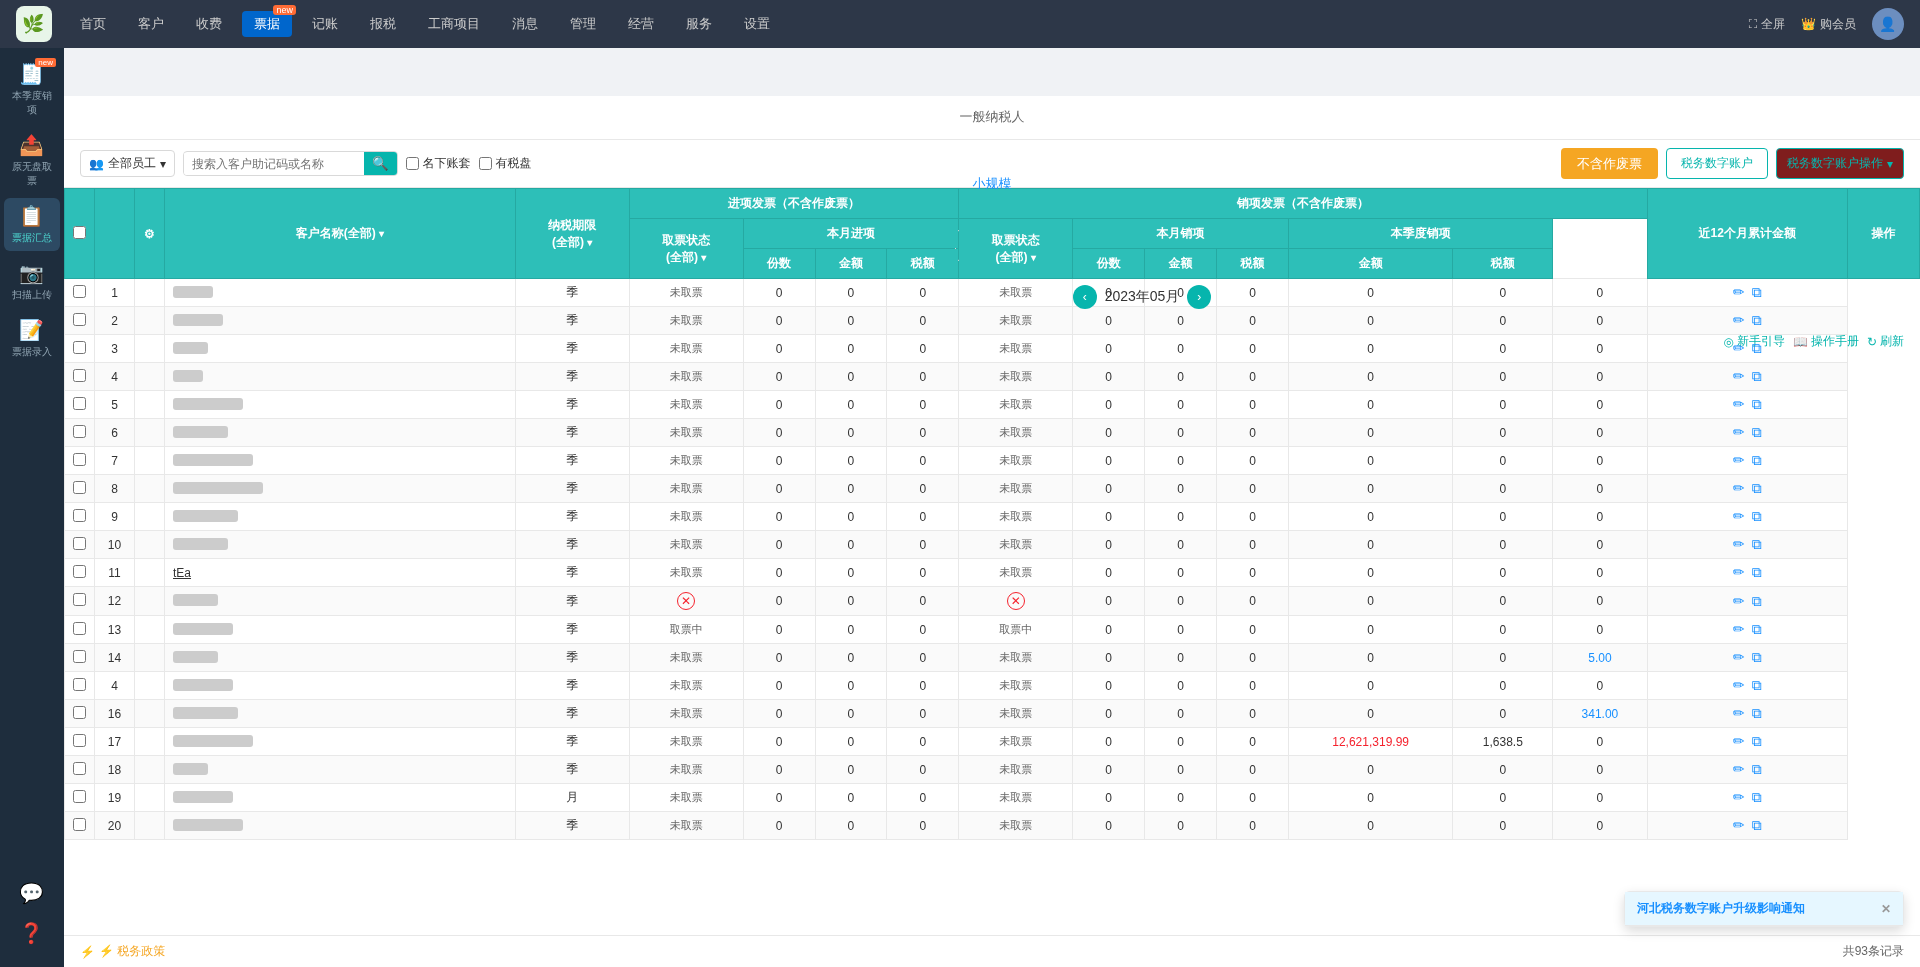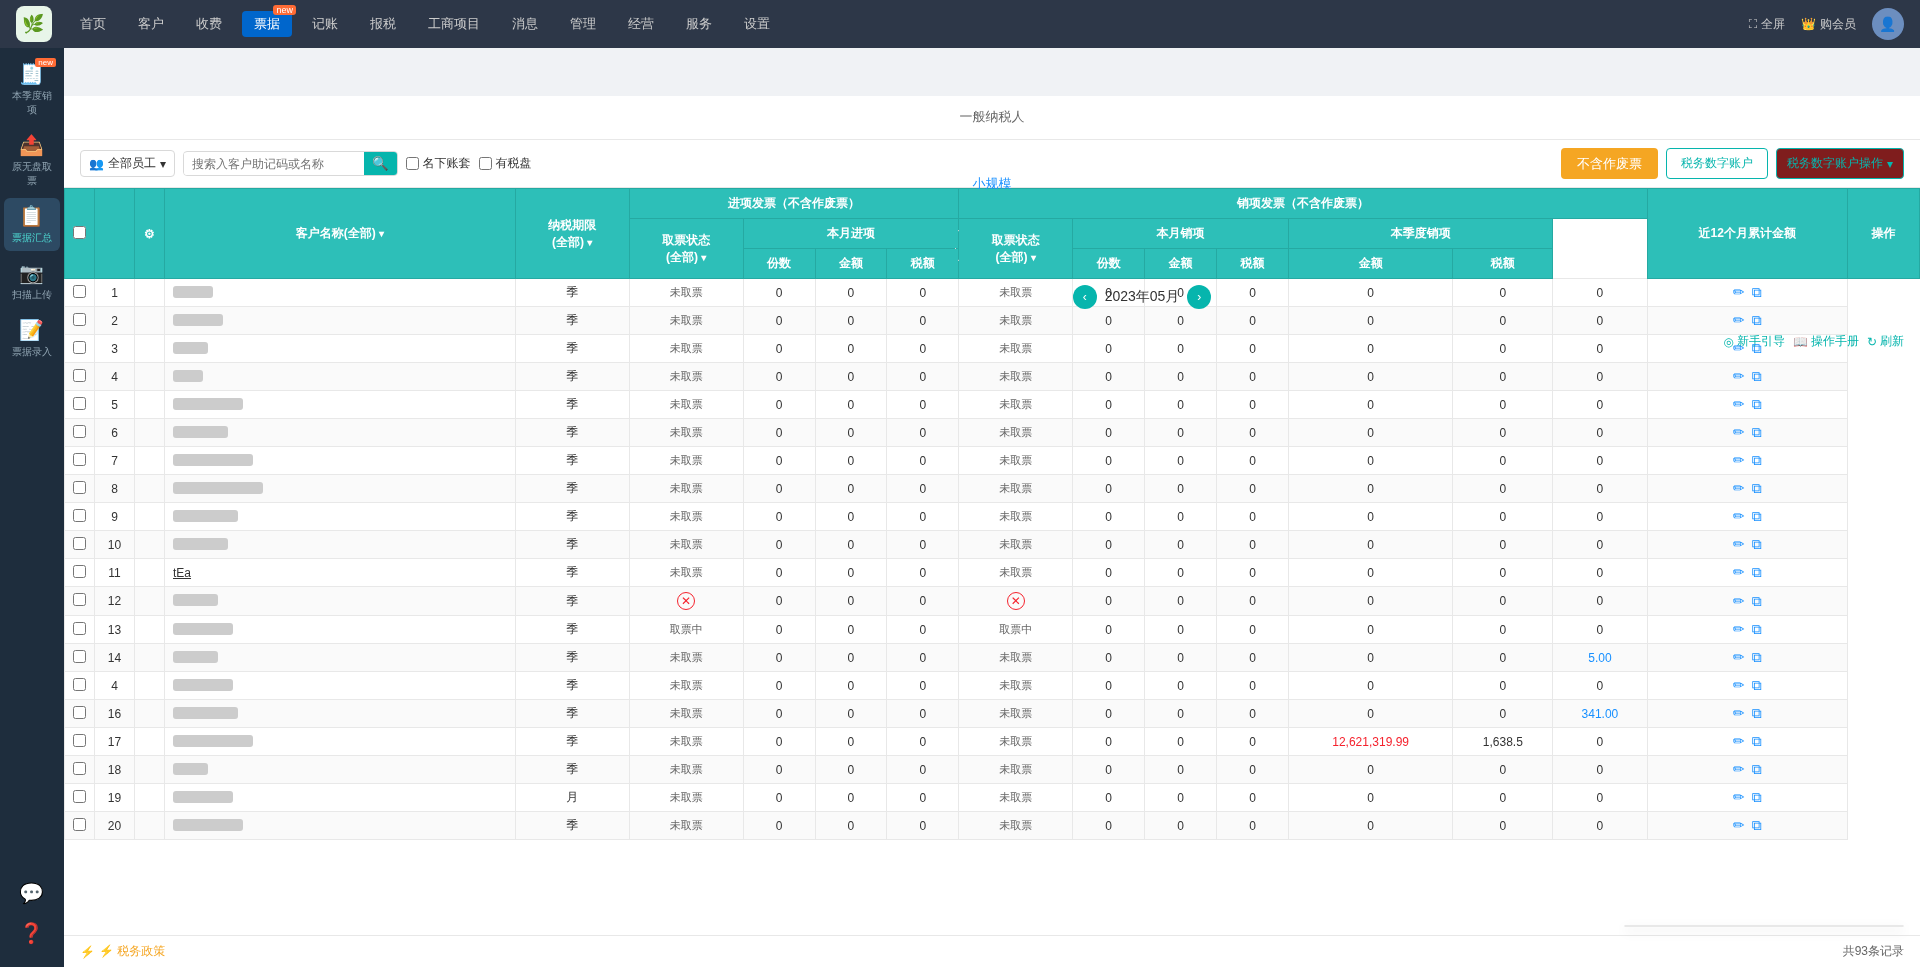--- a/index.html
+++ b/index.html
@@ -951,20 +951,24 @@
       <span class="action-icon">⧉</span>
     </td>
   </tr>
         </tbody>
     </table>
   </div>
 
 </div>
 
 <div class="notif-popup">
+  <div class="notif-header">
+    <span>河北税务数字账户升级影响通知</span>
+    <span class="notif-close">✕</span>
+  </div>
 </div>
 
 <div class="status-bar">
   <div class="tax-link">
     <span>⚡</span>
     <span>⚡ 税务政策</span>
   </div>
   <div style="margin-left:auto;">共93条记录</div>
 </div>
 

